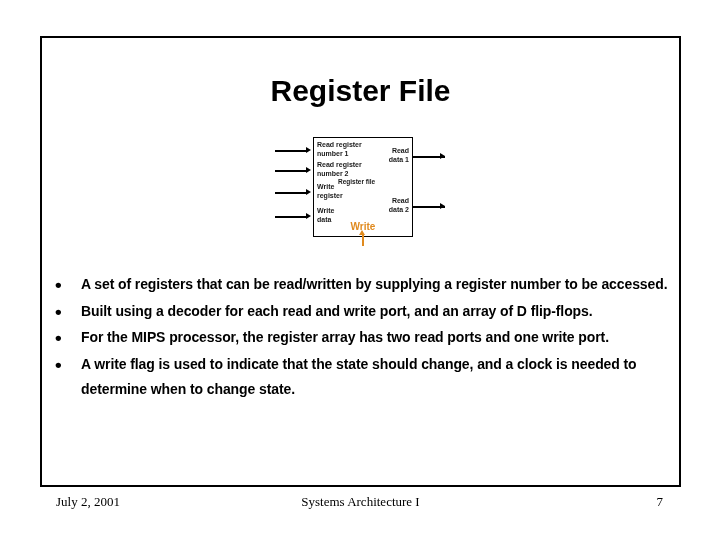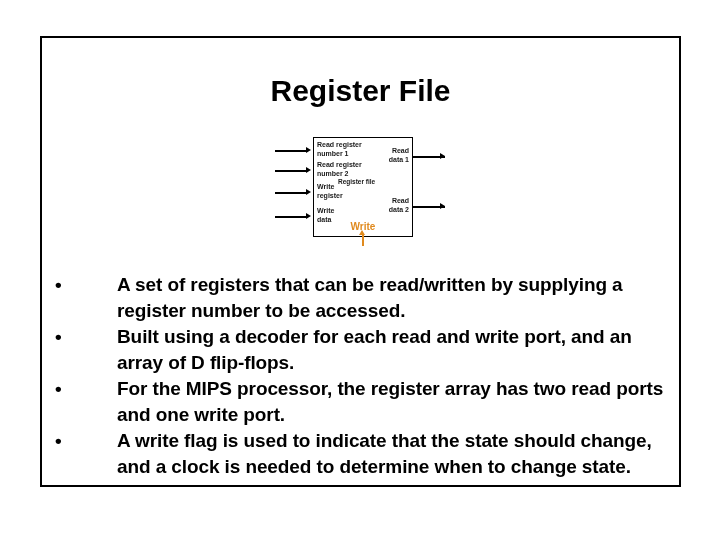--- a/index.html
+++ b/index.html
@@ -141,26 +141,25 @@
     text-align: left;
     font-family: "Liberation Sans", sans-serif;
     font-size: 19px;
     font-weight: bold;
     color: #000000;
     line-height: 25px;
   }
   .bullet-text {
     flex: 1 1 auto;
     font-family: "Liberation Sans", sans-serif;
-    font-size: 19px;
+    font-size: 14px;
     font-weight: bold;
     color: #000000;
     line-height: 25.5px;
     letter-spacing: -0.1px;
-    margin-left: 36px;
   }
 
   
   .footer {
     position: absolute;
     left: 40px;
     top: 494px;
     width: 641px;
     height: 20px;
     font-family: "Liberation Serif", serif;
@@ -240,14 +239,19 @@
     <div class="bullet-row">
       <div class="bullet-mark">•</div>
       <div class="bullet-text">For the MIPS processor, the register array has two read ports and one write port.</div>
     </div>
     <div class="bullet-row">
       <div class="bullet-mark">•</div>
       <div class="bullet-text">A write flag is used to indicate that the state should change, and a clock is needed to determine when to change state.</div>
     </div>
   </div>
 
+  <div class="footer">
+    <div class="footer-date">July 2, 2001</div>
+    <div class="footer-center">Systems Architecture I</div>
+    <div class="footer-page">7</div>
+  </div>
 
 </div>
 
 </body></html>

